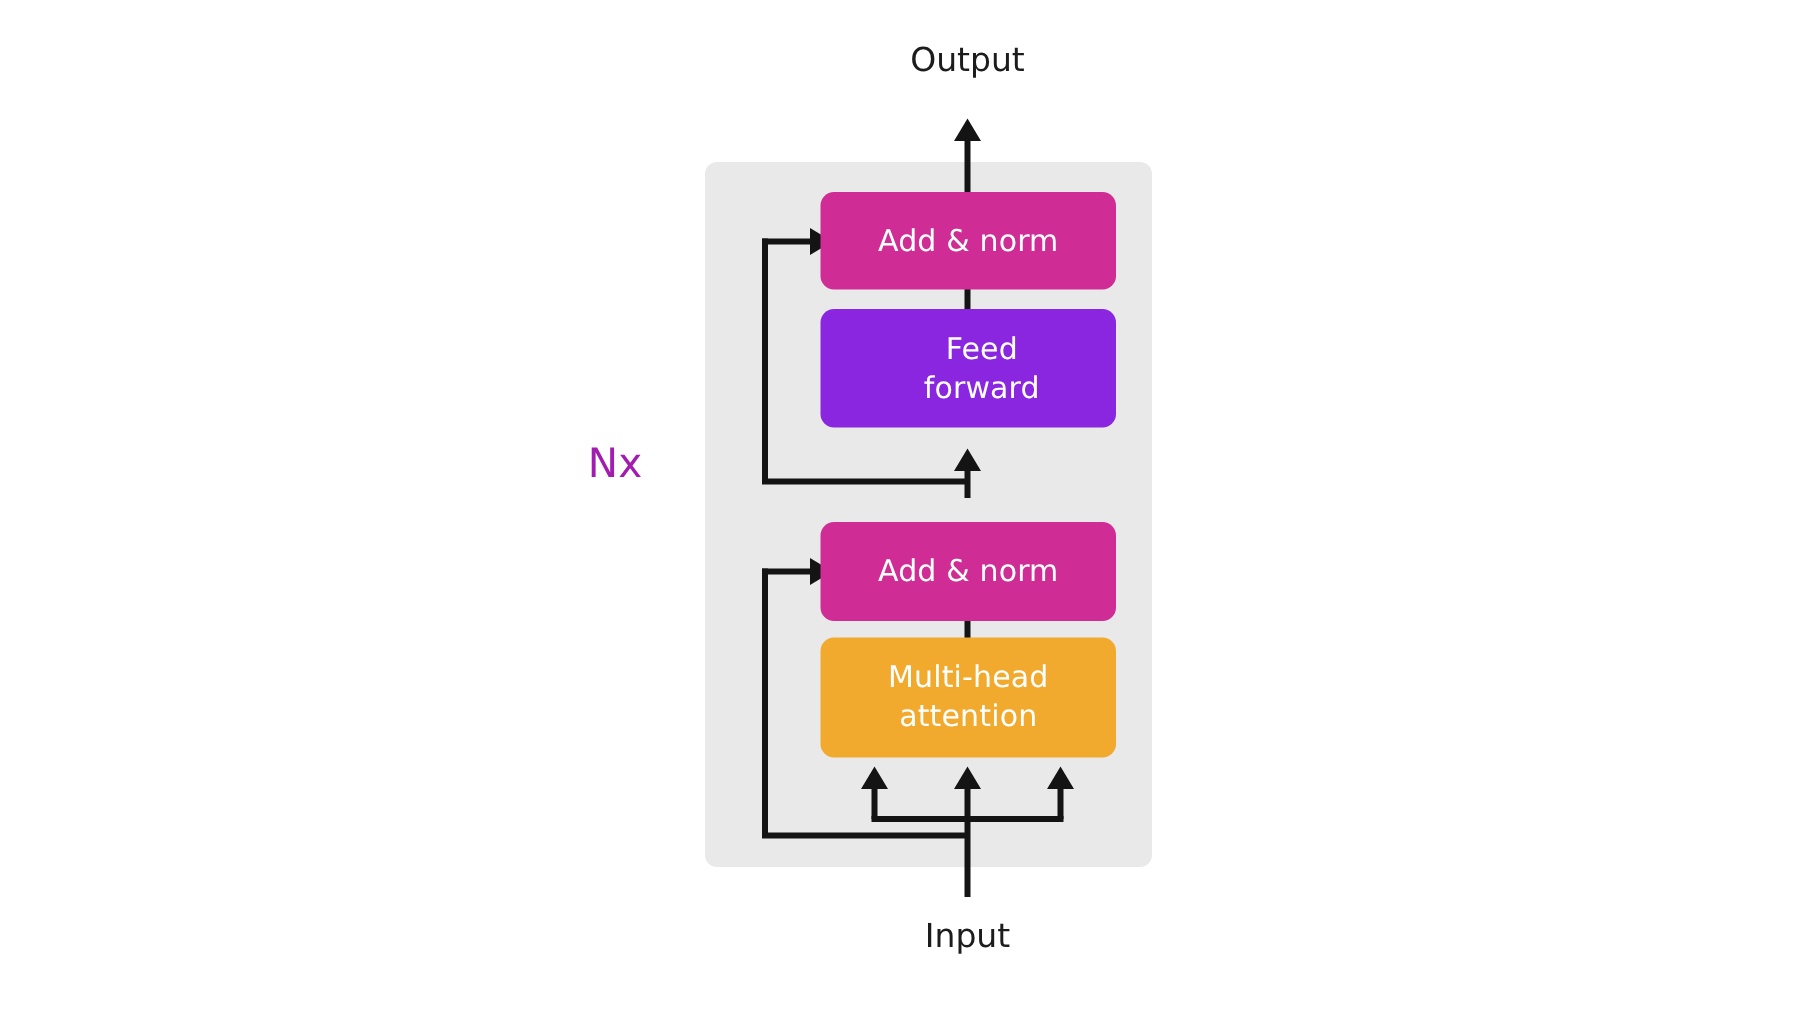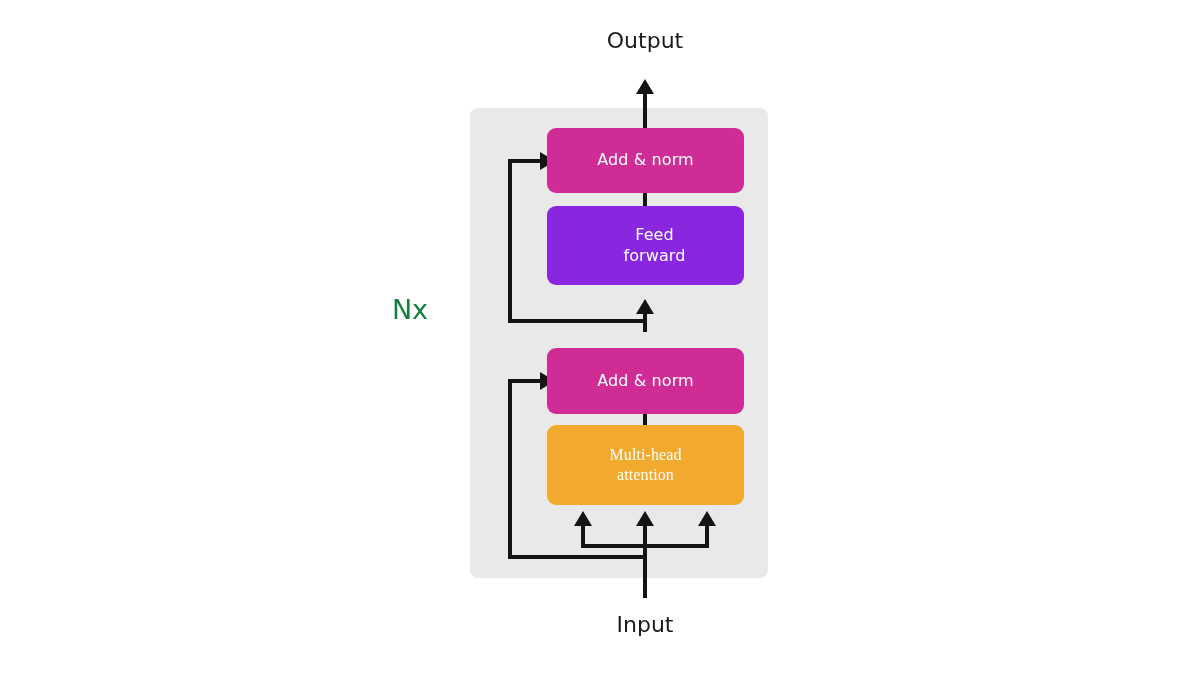--- a/index.html
+++ b/index.html
@@ -36,30 +36,30 @@
   .node-block {
     position: absolute;
     left: 547px;
     width: 197px;
     border-radius: 9px;
     display: flex;
     align-items: center;
     justify-content: center;
     text-align: center;
     color: #ffffff;
-    font-size: 16px;
+    font-size: 20px;
     line-height: 1.28;
     letter-spacing: 0.1px;
     box-sizing: border-box;
     z-index: 4;
   }
   #block-addnorm-top   { top: 128px; height: 65px; }
   #block-feedforward   { top: 206px; height: 79px; }
   #block-addnorm-bottom{ top: 348px; height: 66px; }
-  #block-attention     { top: 425px; height: 80px; font-family: Liberation Serif, serif; }
+  #block-attention     { top: 425px; height: 80px; }
 
   
   .conn {
     position: absolute;
     background: #141414;
     z-index: 2;
   }
   .v-line { width: 4px; }
   .h-line { height: 4px; }
 
@@ -92,21 +92,21 @@
   }
   #label-output { left: 545px; top: 28px; width: 200px; }
   #label-input  { left: 545px; top: 612px; width: 200px; }
   #label-repeat {
     position: absolute;
     left: 360px;
     top: 294px;
     width: 100px;
     text-align: center;
     font-size: 27px;
-    color: #15803d;
+    color: #a21caf;
     white-space: nowrap;
   }
 </style>
 </head>
 <body>
 
 <div id="diagram-root">
 
   <div class="encoder-panel"></div>
 

